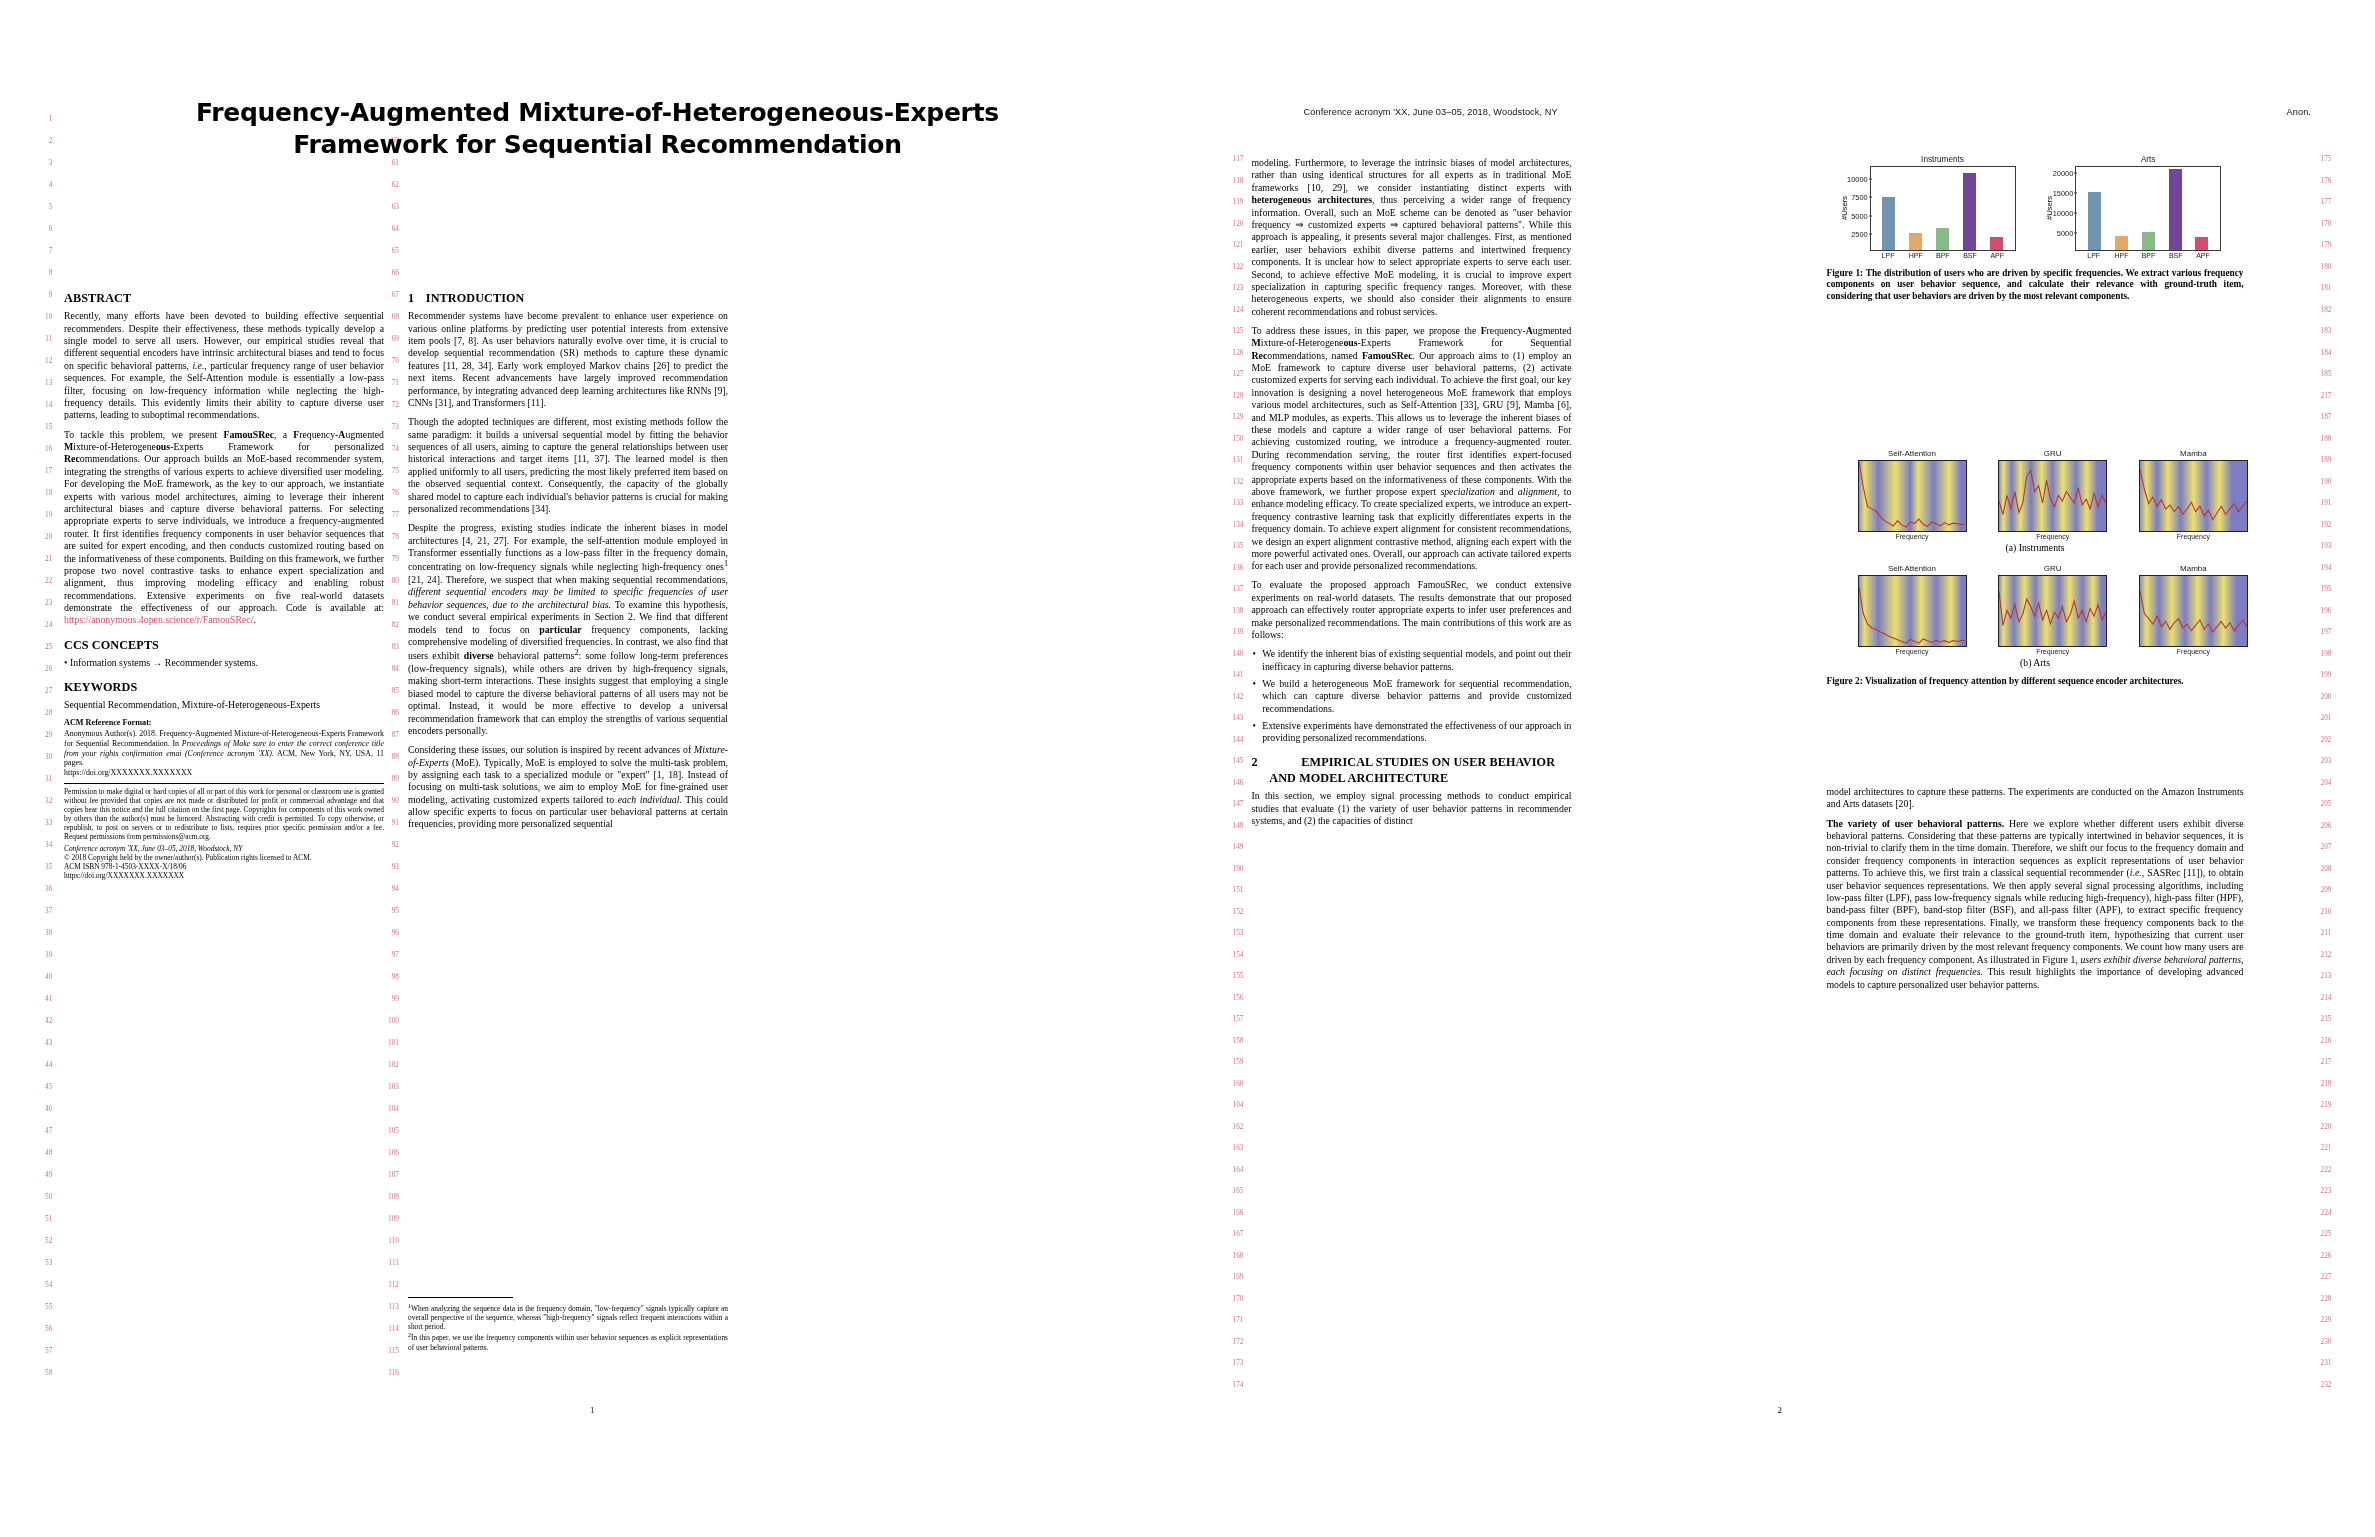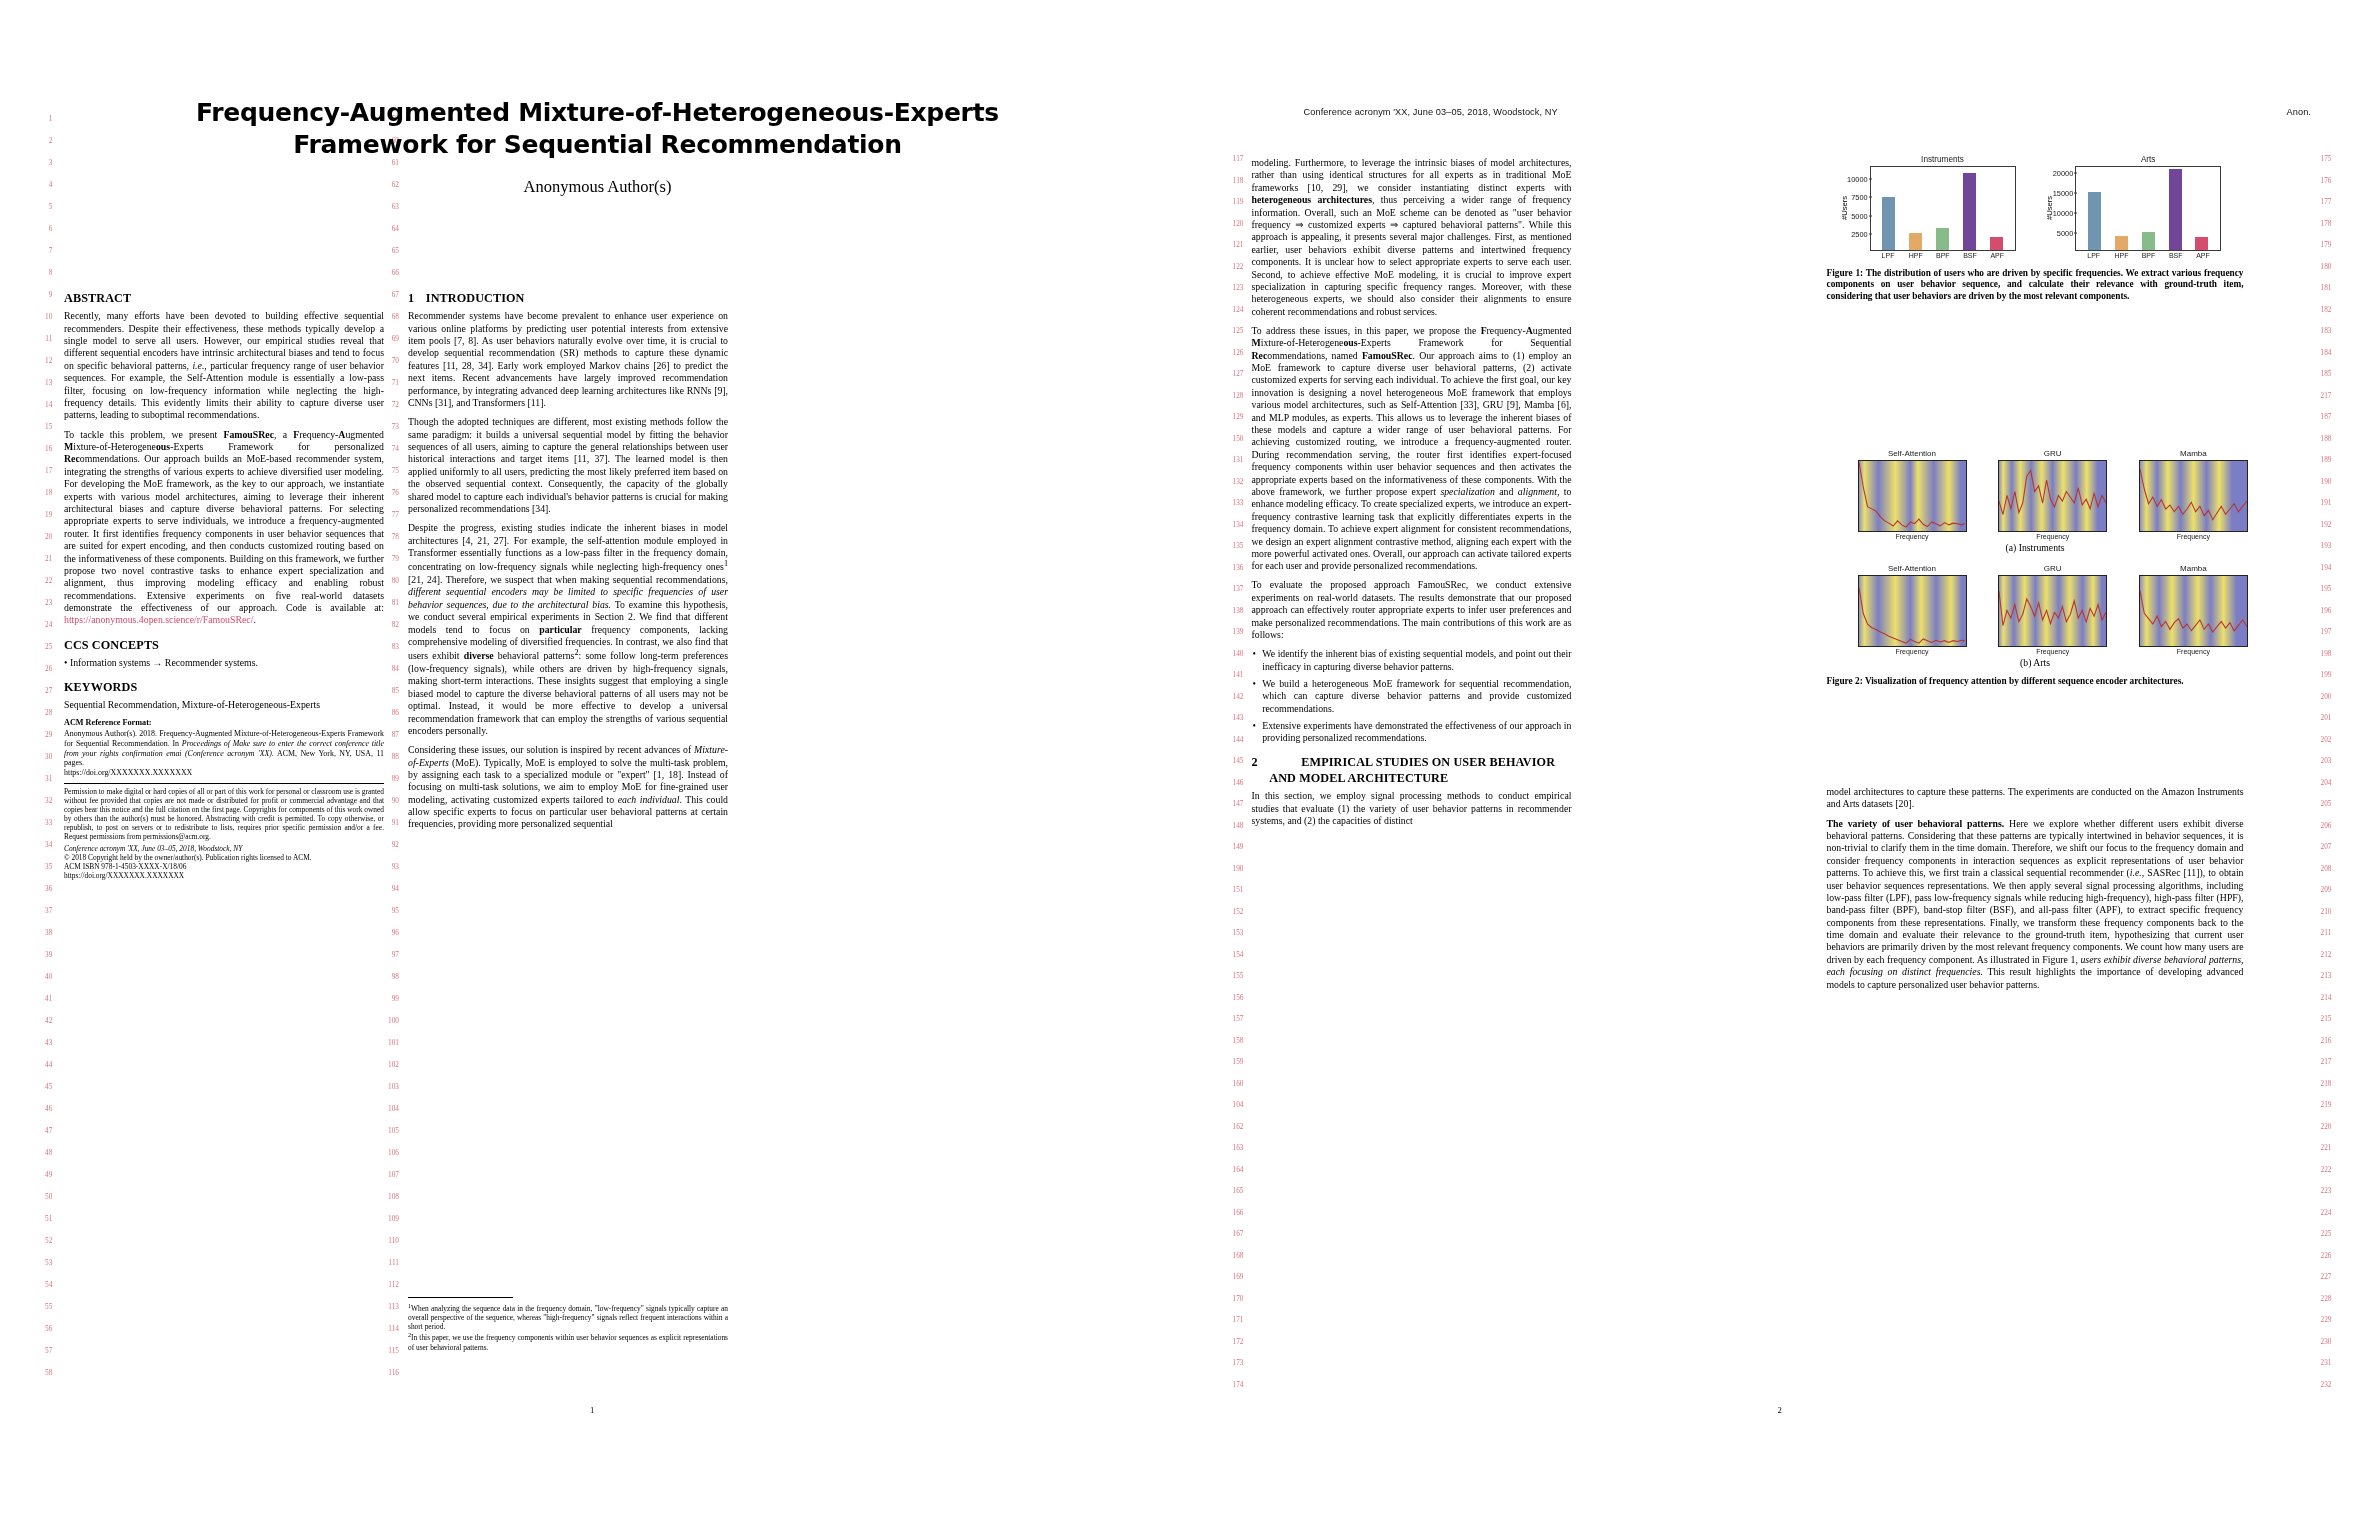--- a/index.html
+++ b/index.html
@@ -216,21 +216,20 @@
         <span style="height:22px">114</span>
         <span style="height:22px">115</span>
         <span style="height:22px">116</span>
       </div>
 
     <div class="titleblock">
       <div class="ptitle">
         <div>Frequency-Augmented Mixture-of-Heterogeneous-Experts</div>
         <div>Framework for Sequential Recommendation</div>
       </div>
-      <div class="pauthors">Anonymous Author(s)</div>
     </div>
 
     <div class="col" style="left:64px; top:291px; width:320px;">
       <h2 class="sec">ABSTRACT</h2>
       <p><span>Recently, many efforts have been devoted to building effective sequential recommenders. Despite their effectiveness, these methods typically develop a single model to serve all users. However, our empirical studies reveal that different sequential encoders have intrinsic architectural biases and tend to focus on specific behavioral patterns, </span><i>i.e.</i><span>, particular frequency range of user behavior sequences. For example, the Self-Attention module is essentially a low-pass filter, focusing on low-frequency information while neglecting the high-frequency details. This evidently limits their ability to capture diverse user patterns, leading to suboptimal recommendations.</span></p>
       <div class="gap-s"></div>
       <p><span>To tackle this problem, we present </span><b>FamouSRec</b><span>, a </span><b>F</b><span>requency-</span><b>A</b><span>ugmented </span><b>M</b><span>ixture-</span><span>of-Heterogene</span><b>ous</b><span>-Experts Framework for personalized </span><b>Rec</b><span>ommendations. Our approach builds an MoE-based recommender system, integrating the strengths of various experts to achieve diversified user modeling. For developing the MoE framework, as the key to our approach, we instantiate experts with various model architectures, aiming to leverage their inherent architectural biases and capture diverse behavioral patterns. For selecting appropriate experts to serve individuals, we introduce a frequency-augmented router. It first identifies frequency components in user behavior sequences that are suited for expert encoding, and then conducts customized routing based on the informativeness of these components. Building on this framework, we further propose two novel contrastive tasks to enhance expert specialization and alignment, thus improving modeling efficacy and enabling robust recommendations. Extensive experiments on five real-world datasets demonstrate the effectiveness of our approach. Code is available at: </span><a class="link" href="#">https://anonymous.4open.science/r/FamouSRec/</a><span>.</span></p>
 
       <div class="gap"></div>
       <h2 class="sec">CCS CONCEPTS</h2>

